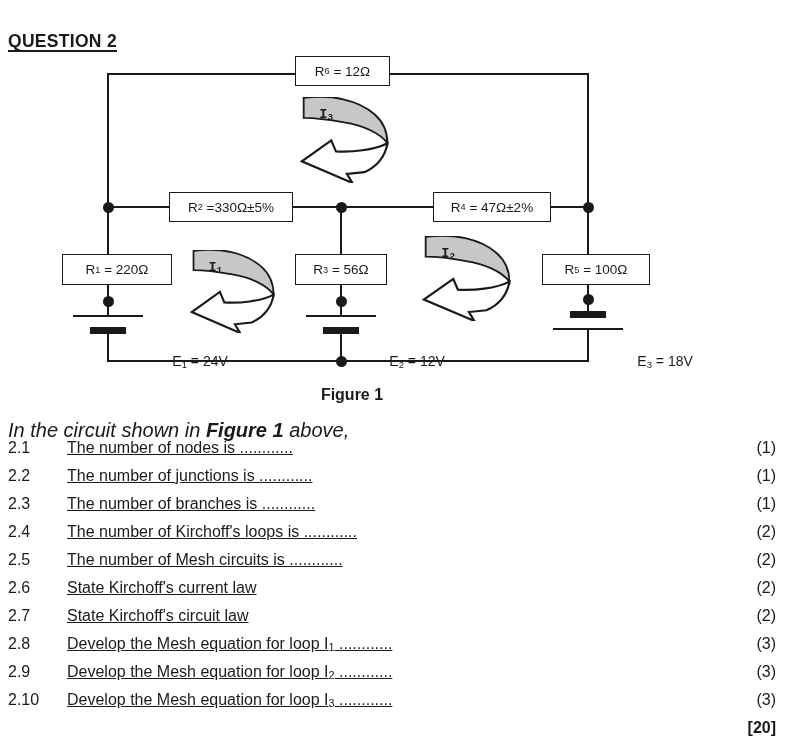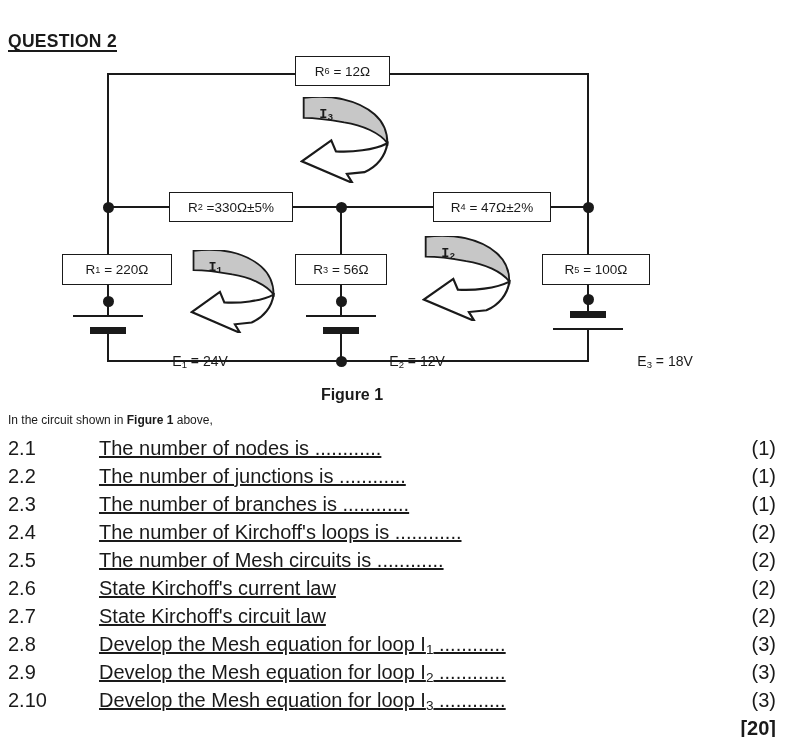--- a/index.html
+++ b/index.html
@@ -29,25 +29,25 @@
   .loop { position:absolute; }
   .loop svg { position:absolute; inset:0; width:100%; height:100%; }
   .loop .band   { fill: var(--arrow_fill,#c7c7c7); stroke: var(--ink,#1a1a1a); stroke-width:2; }
   .loop .ribbon { fill:#ffffff; stroke: var(--ink,#1a1a1a); stroke-width:2.4; stroke-linejoin:miter; }
   .loop-label { position:absolute; left:21%; top:12%; font-weight:bold; font-size:13.5px;font-family:Liberation Mono, monospace; }
   .loop-label .sub { font-size:70%; vertical-align:-0.25em; }
 
   
   .caption { position:absolute; left:0; top:381px; width:704px; text-align:center;
              font-weight:bold; font-size:16px; line-height:28px; }
-  .intro { position:absolute; left:8px; top:406px; font-size:12px; line-height:28px; white-space:pre; }
+  .intro { position:absolute; left:8px; top:416px; font-size:20px; line-height:28px; white-space:pre;font-style:italic; }
   .intro b { font-weight:bold; }
 
   .qlist { position:absolute; left:8px; top:434px; width:768px; }
-  .qrow { display:flex; align-items:baseline; height:28px; font-size:20px; line-height:28px;gap:32px; }
+  .qrow { display:flex; align-items:baseline; height:28px; font-size:16px; line-height:28px; }
   .qnum { width:59px; flex:0 0 59px; }
   .qtext { flex:1 1 auto; white-space:pre;text-decoration:underline; }
   .qtext .sub { font-size:68%; vertical-align:-0.2em; }
   .qmarks { flex:0 0 44px; width:44px; text-align:right; }
   .total-row { justify-content:flex-end; }
   .total-row .qmarks { font-weight:bold; }
 </style>
 </head>
 <body>
 

